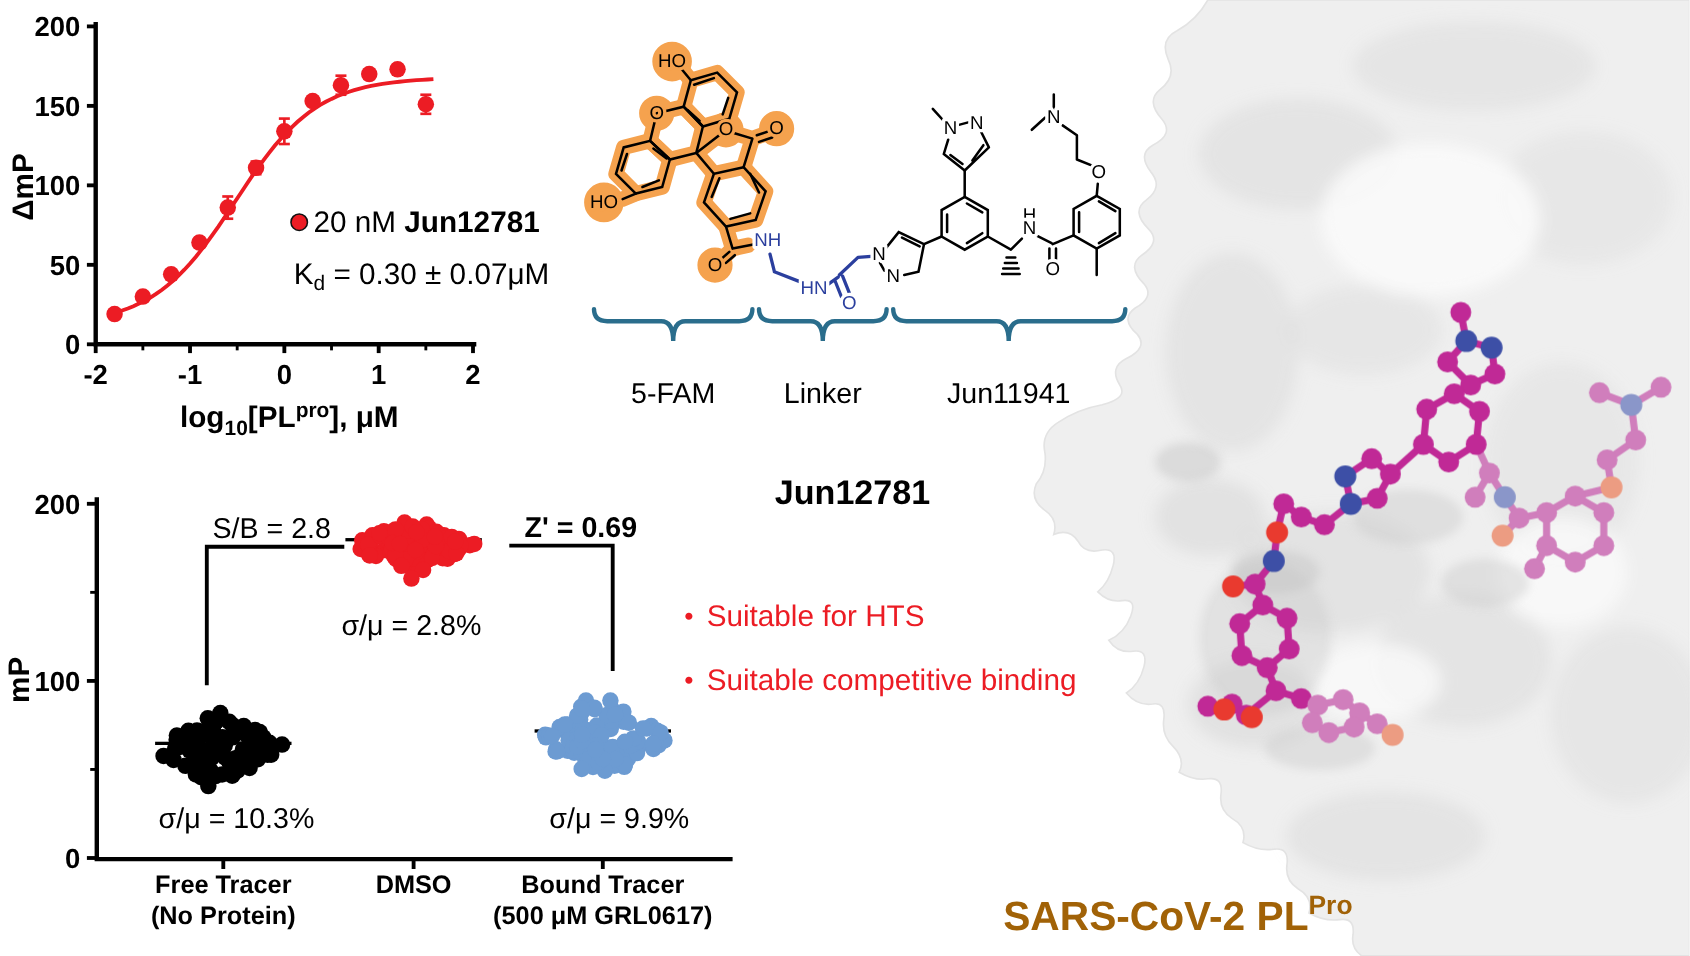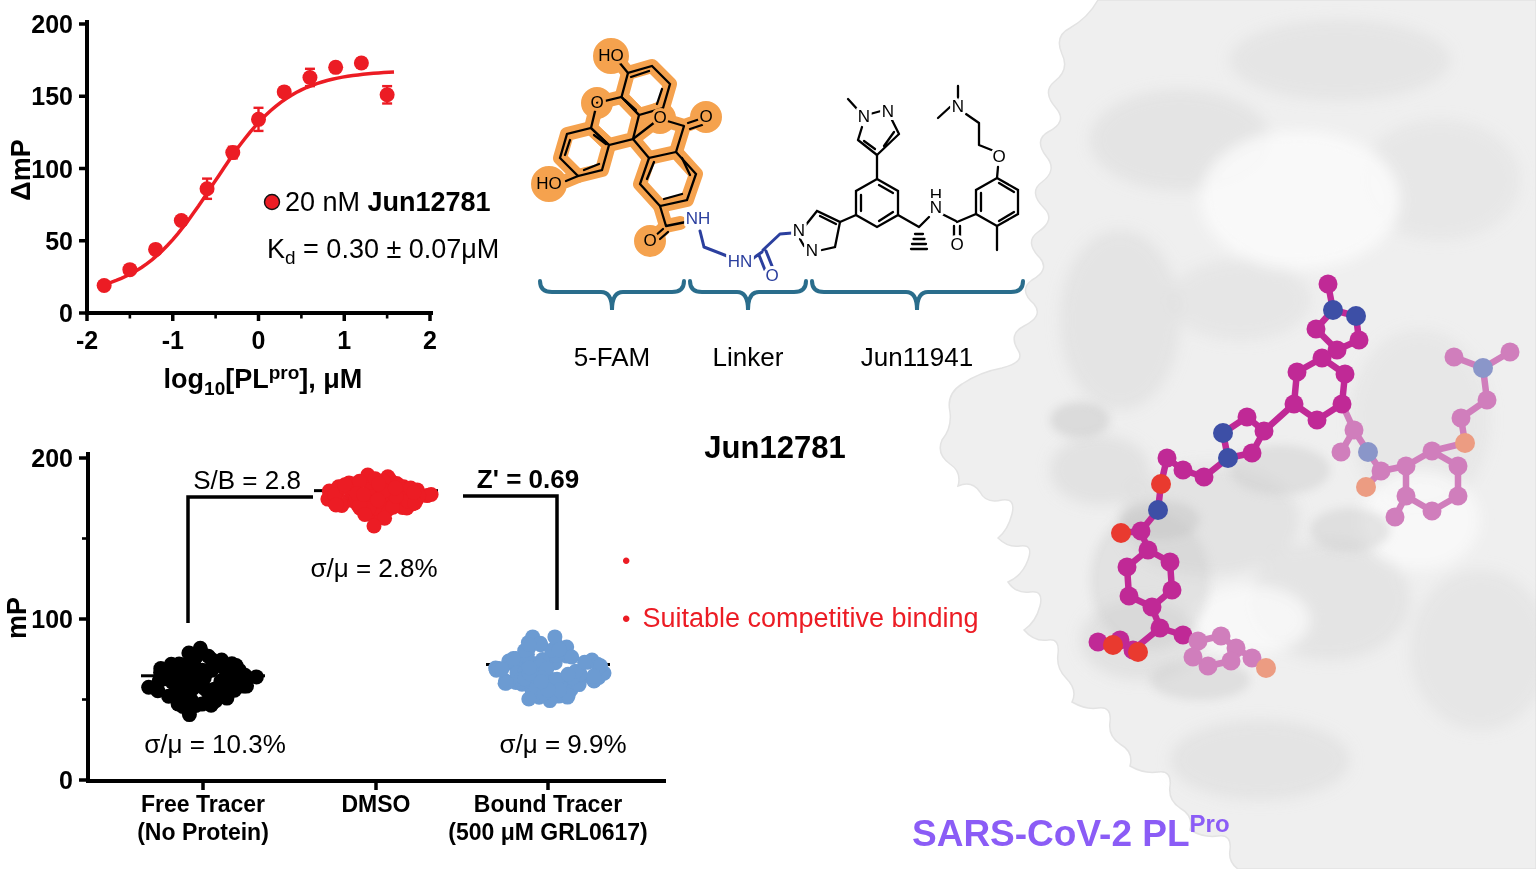--- a/index.html
+++ b/index.html
@@ -12,21 +12,21 @@
   .leg{font-size:27px;}
   .ann{font-size:26px;}
   .ann-b{font-size:26px;font-weight:bold;}
   .cat{font-size:23px;font-weight:bold;}
   .atom-label{font-size:17px;paint-order:stroke;stroke-width:6px;stroke-linejoin:round;}
   .mol-part{font-size:26px;}
   .mol-title{font-size:31px;font-weight:bold;}
   #callouts{position:absolute;left:622px;top:545px;color:#EC1C24;font-size:27px;line-height:31px;}
   #callouts .row{display:flex;align-items:center;margin-bottom:27px;white-space:nowrap;}
   #callouts .bullet{font-size:24px;margin-right:12px;}
-  #protein-label{position:absolute;left:912px;top:810px;font-size:37px;font-weight:bold;color:#8b5cf6;white-space:nowrap;}
+  #protein-label{position:absolute;left:912px;top:810px;font-size:37px;font-weight:bold;color:#a16207;white-space:nowrap;}
   #protein-label sup{font-size:24px;vertical-align:14px;}
 </style>
 </head>
 <body>
 
 <div class="page">
 
   <svg id="protein" style="left:920px;top:0;width:616px;height:869px;" viewBox="920 0 616 869">
     <defs>
       <filter id="soft" x="-40%" y="-40%" width="180%" height="180%">
@@ -683,20 +683,21 @@
       <circle cx="541.2" cy="681.7" r="7.5" fill="#6C9BD2"></circle>
       <text x="563" y="753" text-anchor="middle" class="ann">σ/μ = 9.9%</text>
       <line x1="548" x2="548" y1="781" y2="790" stroke="#000" stroke-width="3.5"></line>
       <text x="548" y="812" text-anchor="middle" class="cat">Bound Tracer</text>
       <text x="548" y="840" text-anchor="middle" class="cat">(500 μM GRL0617)</text>
     </svg>
 
   <div id="callouts">
     <div class="row">
       <span class="bullet">•</span>
+      <span>Suitable for HTS</span>
     </div>
     <div class="row">
       <span class="bullet">•</span>
       <span>Suitable competitive binding</span>
     </div>
   </div>
 
   <div id="protein-label">
     <span>SARS-CoV-2 PL</span><sup>Pro</sup>
   </div>

